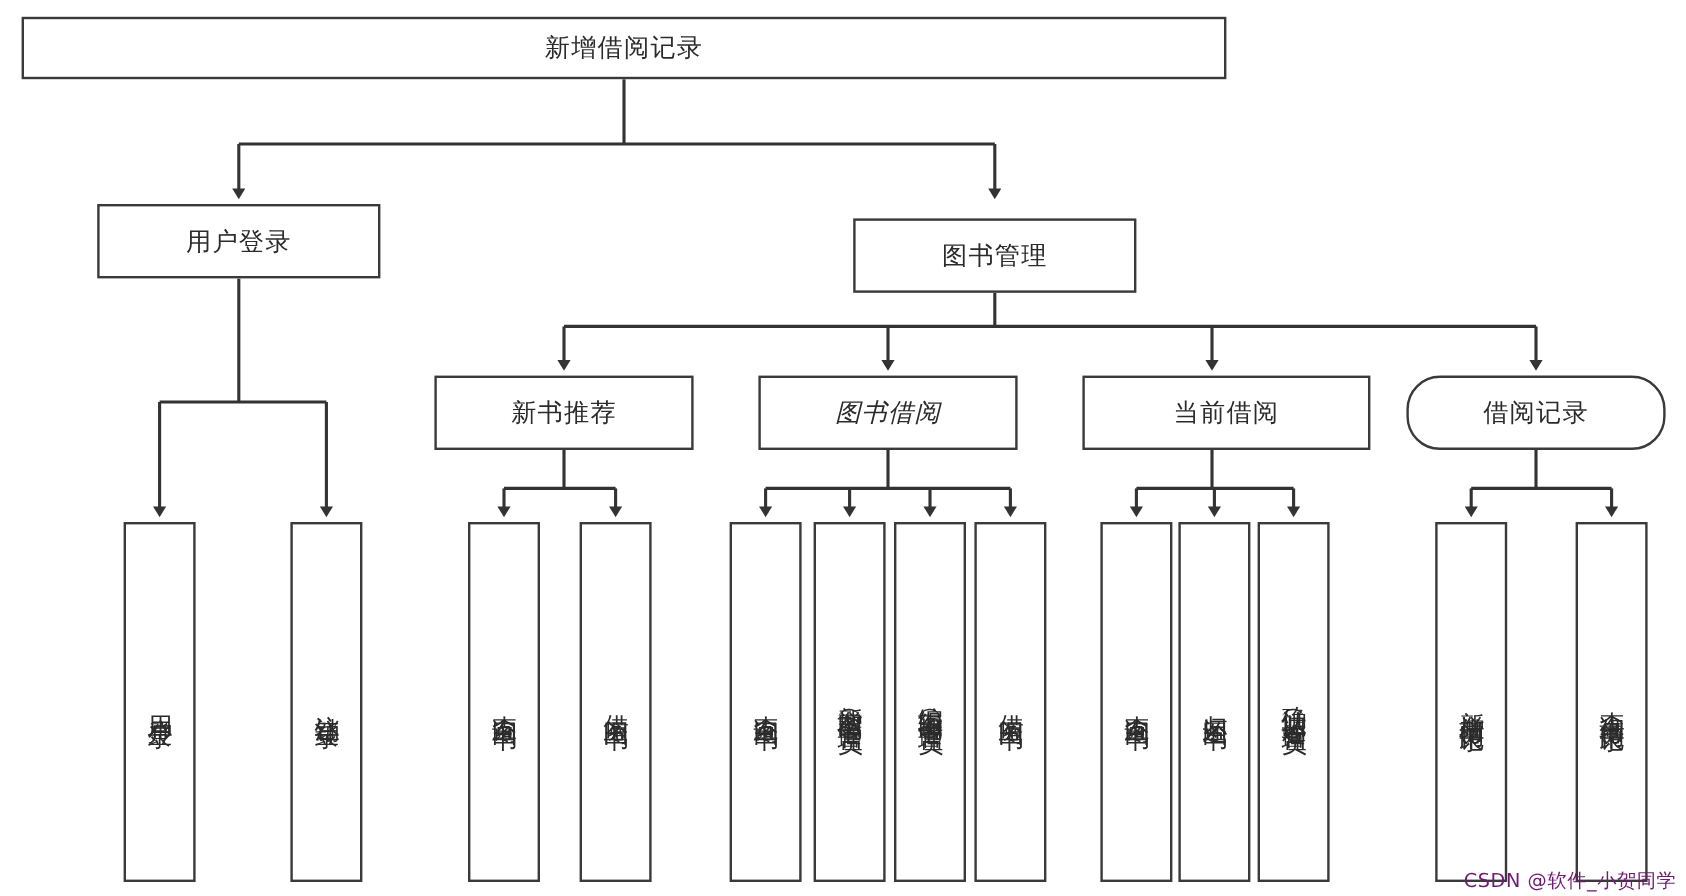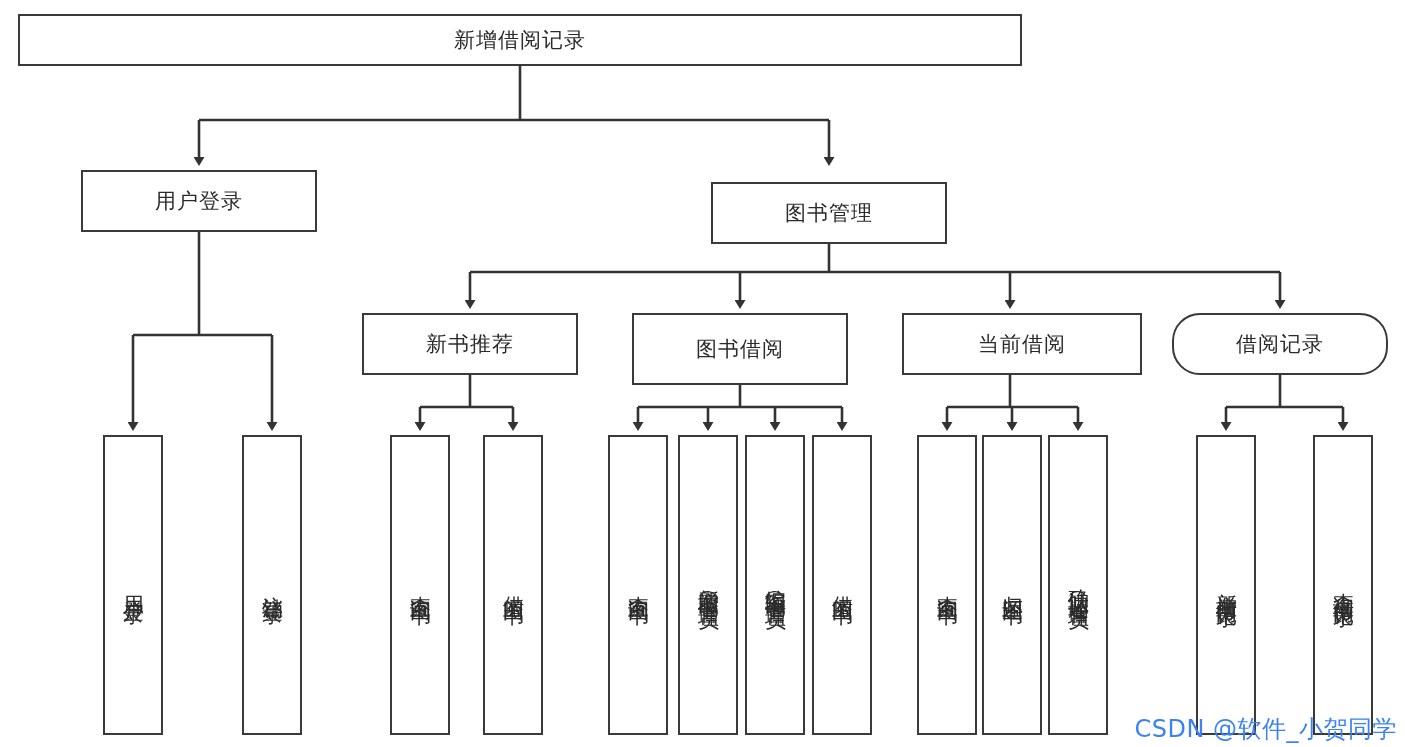--- a/index.html
+++ b/index.html
@@ -49,22 +49,22 @@
   }
   .node.v .vtext {
     writing-mode: vertical-rl;
     text-orientation: upright;
     white-space: nowrap;
   }
   .watermark {
     position: absolute;
     right: 8px;
     bottom: 2px;
-    font-size: 24px;
-    color: #3b82f6;
+    font-size: 16px;
+    color: #701a75;
     white-space: nowrap;
     letter-spacing: 0.5px;
   }
 </style>
 </head>
 <body>
 
 <div id="canvas">
 
   <svg id="wires" viewBox="0 0 1405 747" xmlns="http://www.w3.org/2000/svg">
@@ -125,21 +125,21 @@
   <div class="node h" style="left:81px; top:170px; width:236px; height:62px;">
     <span>用户登录</span>
   </div>
   <div class="node h" style="left:711px; top:170px; width:236px; height:62px;margin-top:12px;">
     <span>图书管理</span>
   </div>
 
   <div class="node h" style="left:362px; top:313px; width:216px; height:62px;">
     <span>新书推荐</span>
   </div>
-  <div class="node h" style="left:632px; top:313px; width:216px; height:72px;">
+  <div class="node h" style="left:632px; top:313px; width:216px; height:62px;font-style:italic;">
     <span>图书借阅</span>
   </div>
   <div class="node h" style="left:902px; top:313px; width:240px; height:62px;">
     <span>当前借阅</span>
   </div>
   <div class="node h" style="left:1172px; top:313px; width:216px; height:62px;border-radius:28px;">
     <span>借阅记录</span>
   </div>
 
   <div class="node v" style="left:103px; top:435px; width:60px; height:300px;">

